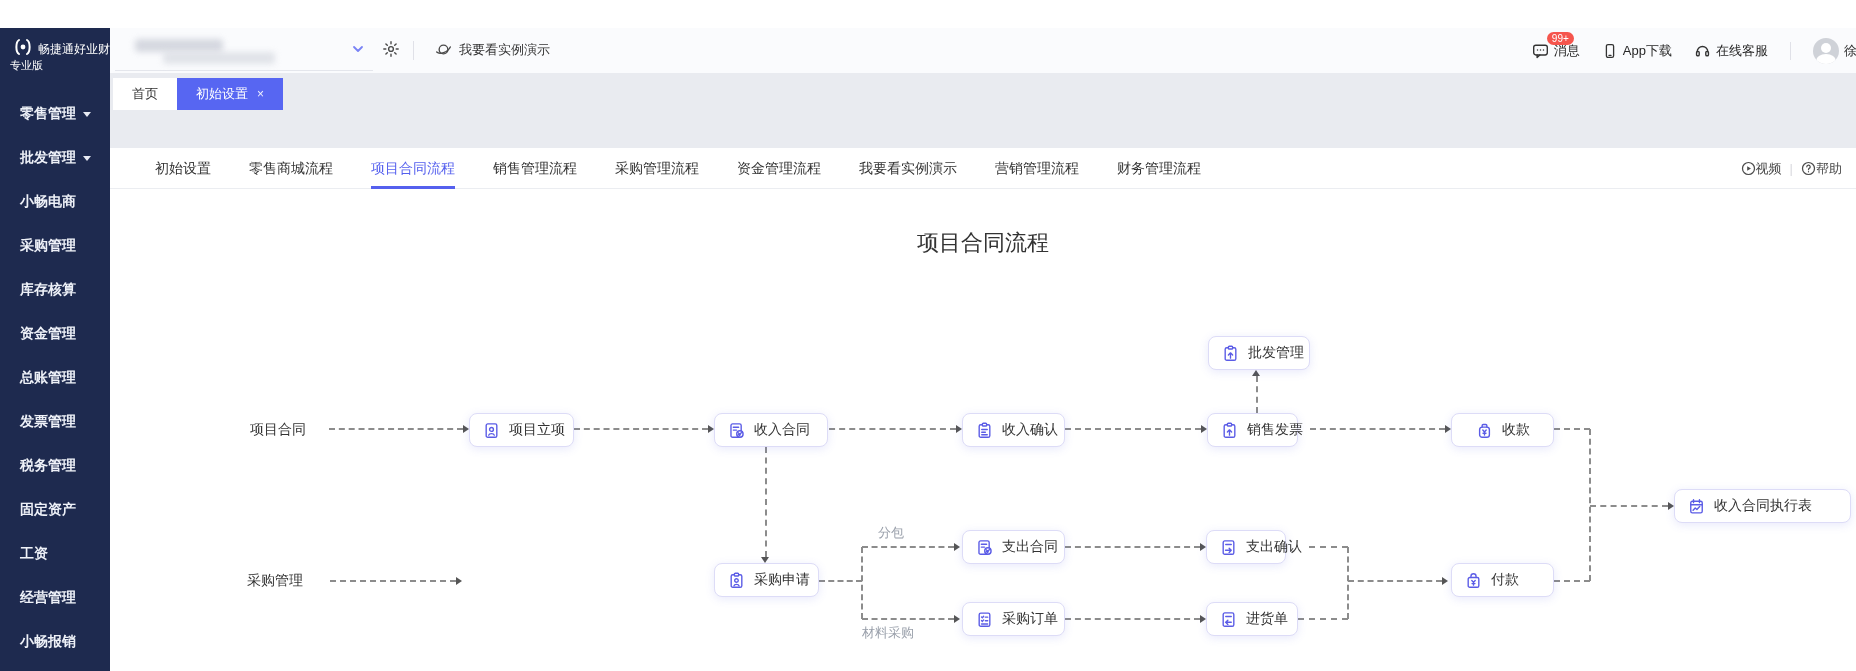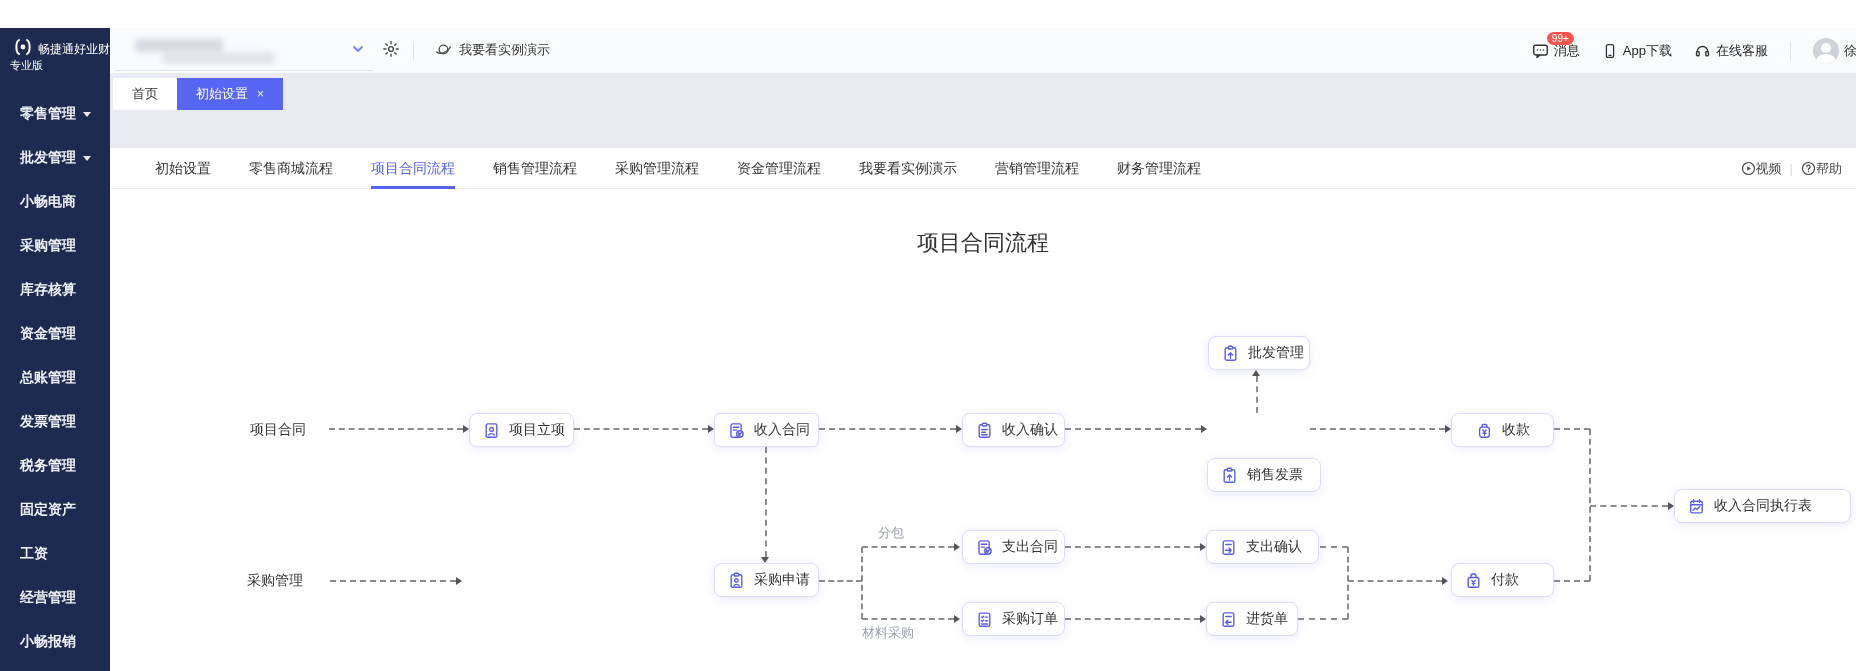--- a/index.html
+++ b/index.html
@@ -270,38 +270,38 @@
       <div class="dash-h" style="left: 1238px; top: 432px; width: 94px;"></div>
       <div class="arr arr-right" style="left: 1332px; top: 429px;"></div>
       <div class="flow-node" style="left: 359px; top: 265px; width: 105px;">
         <svg width="17" height="17" viewBox="0 0 16 16" fill="none" stroke="#5b5ce6" stroke-width="1.3" stroke-linecap="round" stroke-linejoin="round">
           <rect x="3" y="1.8" width="10" height="12.6" rx="1.5"></rect>
           <circle cx="8" cy="7" r="1.8"></circle>
           <path d="M5.4 12.4c.5-1.9 4.7-1.9 5.2 0"></path>
         </svg>
         <span>项目立项</span>
       </div>
-      <div class="flow-node" style="left: 604px; top: 265px; width: 105px; border-radius: 6px;">
+      <div class="flow-node" style="left: 604px; top: 265px; width: 114px;">
         <svg width="17" height="17" viewBox="0 0 16 16" fill="none" stroke="#5b5ce6" stroke-width="1.3" stroke-linecap="round" stroke-linejoin="round">
           <rect x="2.8" y="1.8" width="9.6" height="12.6" rx="1.5"></rect>
           <path d="M5 5h5M5 7.6h3"></path>
           <circle cx="11.2" cy="11.2" r="3" fill="#fff"></circle>
           <path d="M10 10l1.2 1.3L13.4 10M11.2 11.3v1.6M10.2 12h2" transform="translate(-0.5,0)"></path>
         </svg>
         <span>收入合同</span>
       </div>
       <div class="flow-node" style="left: 852px; top: 265px; width: 103px;">
         <svg width="17" height="17" viewBox="0 0 16 16" fill="none" stroke="#5b5ce6" stroke-width="1.3" stroke-linecap="round" stroke-linejoin="round">
           <rect x="3" y="2.6" width="10" height="11.8" rx="1.5"></rect>
           <rect x="6" y="1.2" width="4" height="2.6" rx="0.8" fill="#fff"></rect>
           <path d="M5.4 7h5.2M5.4 9.6h3.4M5.4 12h5.2"></path>
         </svg>
         <span>收入确认</span>
       </div>
-      <div class="flow-node" style="left: 1097px; top: 265px; width: 114px; margin-top: 45px;">
+      <div class="flow-node" style="left: 1097px; top: 265px; width: 91px;">
         <svg width="17" height="17" viewBox="0 0 16 16" fill="none" stroke="#5b5ce6" stroke-width="1.3" stroke-linecap="round" stroke-linejoin="round">
           <rect x="3" y="2.6" width="10" height="11.8" rx="1.5"></rect>
           <rect x="6" y="1.2" width="4" height="2.6" rx="0.8" fill="#fff"></rect>
           <path d="M8 12.4V7.6M6 9.4l2-2 2 2"></path>
         </svg>
         <span>销售发票</span>
       </div>
       <div class="flow-node" style="left: 1341px; top: 265px; width: 103px; padding-left: 24px;">
         <svg width="17" height="17" viewBox="0 0 16 16" fill="none" stroke="#5b5ce6" stroke-width="1.3" stroke-linecap="round" stroke-linejoin="round">
           <rect x="3.4" y="4.8" width="9.2" height="9.6" rx="2.4"></rect>
@@ -337,21 +337,21 @@
       </div>
       <div class="flow-node" style="left: 852px; top: 382px; width: 103px;">
         <svg width="17" height="17" viewBox="0 0 16 16" fill="none" stroke="#5b5ce6" stroke-width="1.3" stroke-linecap="round" stroke-linejoin="round">
           <rect x="2.8" y="1.8" width="9.6" height="12.6" rx="1.5"></rect>
           <path d="M5 5h5M5 7.6h3"></path>
           <circle cx="11.2" cy="11.2" r="3" fill="#fff"></circle>
           <path d="M10 10l1.2 1.3L13.4 10M11.2 11.3v1.6M10.2 12h2" transform="translate(-0.5,0)"></path>
         </svg>
         <span>支出合同</span>
       </div>
-      <div class="flow-node" style="left: 1096px; top: 382px; width: 113px;">
+      <div class="flow-node" style="left: 1096px; top: 382px; width: 80px;">
         <svg width="17" height="17" viewBox="0 0 16 16" fill="none" stroke="#5b5ce6" stroke-width="1.3" stroke-linecap="round" stroke-linejoin="round">
           <rect x="3" y="1.8" width="10" height="12.6" rx="1.5"></rect>
           <path d="M5.4 5.2h5.2M5.2 10.6h5.4M8.6 8.6l2 2-2 2"></path>
         </svg>
         <span>支出确认</span>
       </div>
       <div class="flow-node" style="left: 852px; top: 454px; width: 103px;">
         <svg width="17" height="17" viewBox="0 0 16 16" fill="none" stroke="#5b5ce6" stroke-width="1.3" stroke-linecap="round" stroke-linejoin="round">
           <rect x="3" y="2" width="10" height="12.4" rx="1.5"></rect>
           <path d="M5.2 5.6l.8.8 1.2-1.4M8.8 5.8h2.2M5.2 9l.8.8 1.2-1.4M8.8 9.2h2.2M5.2 12.2h5.8"></path>

